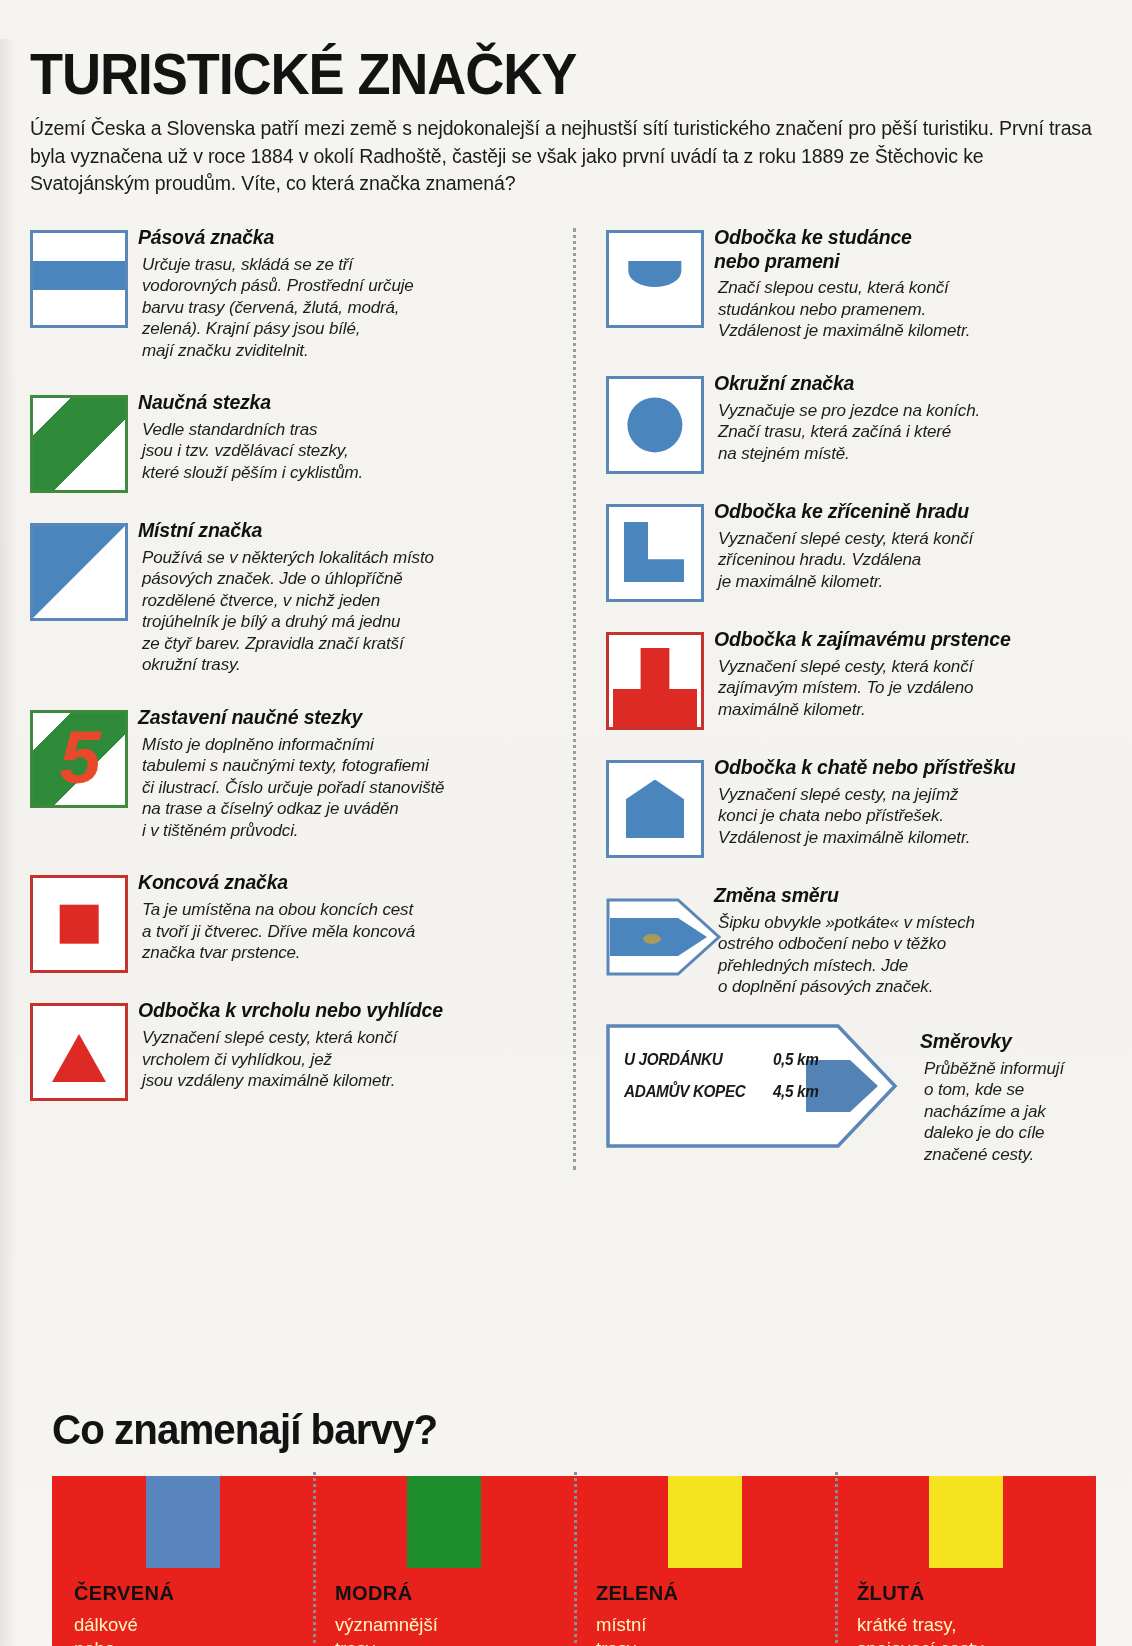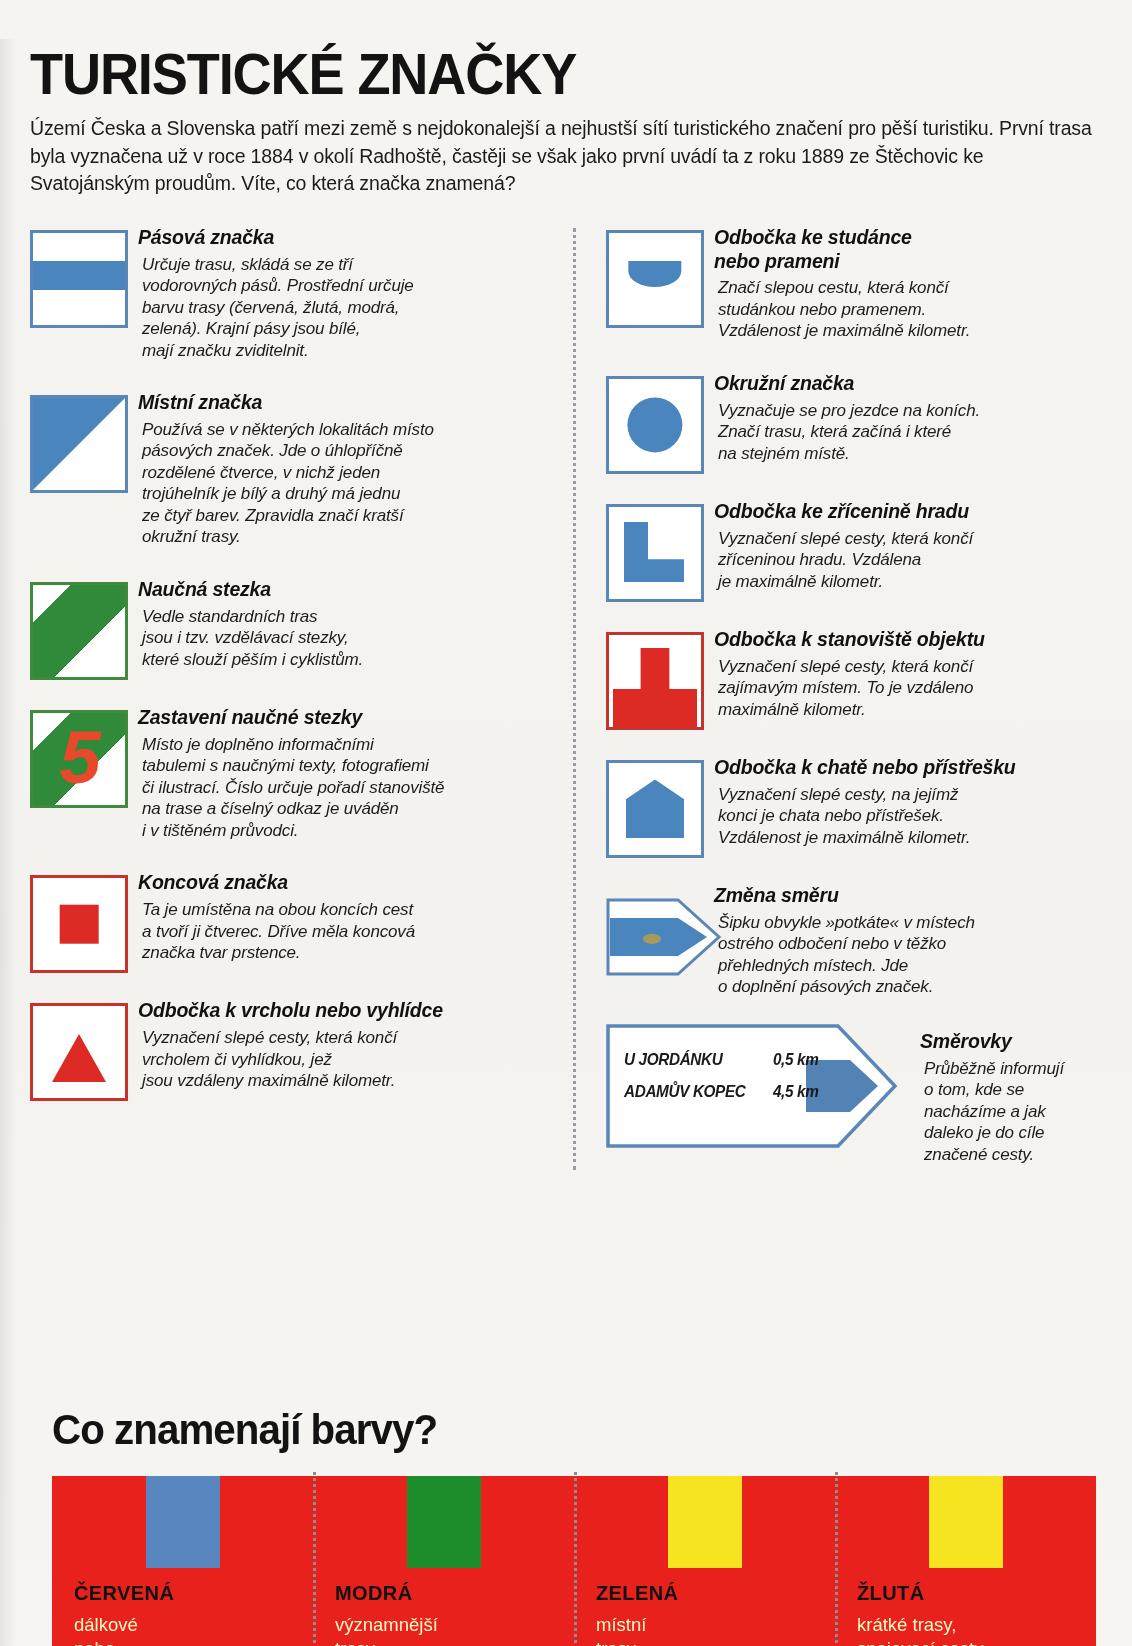--- a/index.html
+++ b/index.html
@@ -355,53 +355,53 @@
           <p class="entry-desc">Určuje trasu, skládá se ze tří
 vodorovných pásů. Prostřední určuje
 barvu trasy (červená, žlutá, modrá,
 zelená). Krajní pásy jsou bílé,
 mají značku zviditelnit.</p>
         </div>
       </div>
 
       <div class="entry">
         <div class="icon-wrap">
+          <div class="mark green">
+            <div class="diag-band"></div>
+          </div>
+        </div>
+        <div class="entry-text">
+          <p class="entry-title">Naučná stezka</p>
+          <p class="entry-desc">Vedle standardních tras
+jsou i tzv. vzdělávací stezky,
+které slouží pěším i cyklistům.</p>
+        </div>
+      </div>
+
+      <div class="entry">
+        <div class="icon-wrap">
           <div class="mark blue">
             <div class="diag-tri"></div>
           </div>
         </div>
         <div class="entry-text">
           <p class="entry-title">Místní značka</p>
           <p class="entry-desc">Používá se v některých lokalitách místo
 pásových značek. Jde o úhlopříčně
 rozdělené čtverce, v nichž jeden
 trojúhelník je bílý a druhý má jednu
 ze čtyř barev. Zpravidla značí kratší
 okružní trasy.</p>
         </div>
       </div>
 
       <div class="entry">
         <div class="icon-wrap">
           <div class="mark green">
             <div class="diag-band"></div>
-          </div>
-        </div>
-        <div class="entry-text">
-          <p class="entry-title">Naučná stezka</p>
-          <p class="entry-desc">Vedle standardních tras
-jsou i tzv. vzdělávací stezky,
-které slouží pěším i cyklistům.</p>
-        </div>
-      </div>
-
-      <div class="entry">
-        <div class="icon-wrap">
-          <div class="mark green">
-            <div class="diag-band"></div>
             <div class="stop-number">5</div>
           </div>
         </div>
         <div class="entry-text">
           <p class="entry-title">Zastavení naučné stezky</p>
           <p class="entry-desc">Místo je doplněno informačními
 tabulemi s naučnými texty, fotografiemi
 či ilustrací. Číslo určuje pořadí stanoviště
 na trase a číselný odkaz je uváděn
 i v tištěném průvodci.</p>
@@ -483,21 +483,21 @@
         </div>
       </div>
 
       <div class="entry">
         <div class="icon-wrap">
           <div class="mark red">
             <div class="t-shape"></div>
           </div>
         </div>
         <div class="entry-text">
-          <p class="entry-title">Odbočka k stanoviště objektu</p>
+          <p class="entry-title">Odbočka k zajímavému prstence</p>
           <p class="entry-desc">Vyznačení slepé cesty, která končí
 zajímavým místem. To je vzdáleno
 maximálně kilometr.</p>
         </div>
       </div>
 
       <div class="entry">
         <div class="icon-wrap">
           <div class="mark blue">
             <div class="house-shape"></div>

